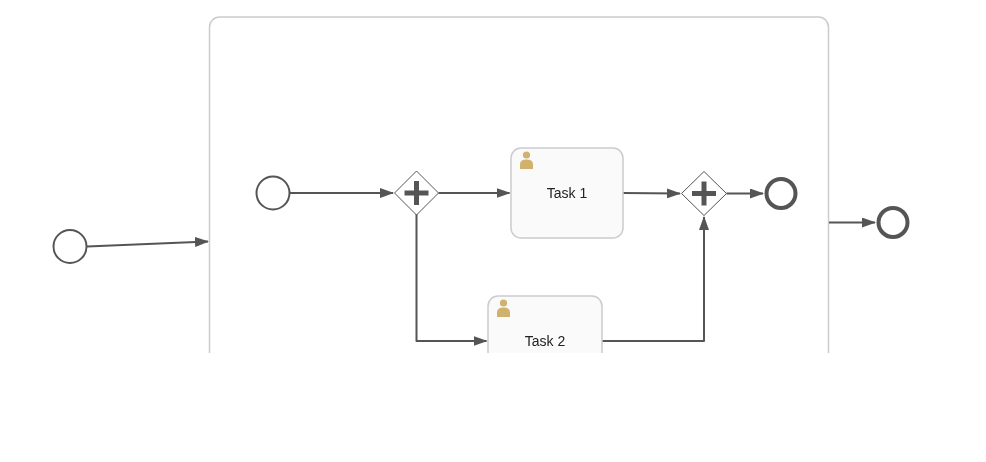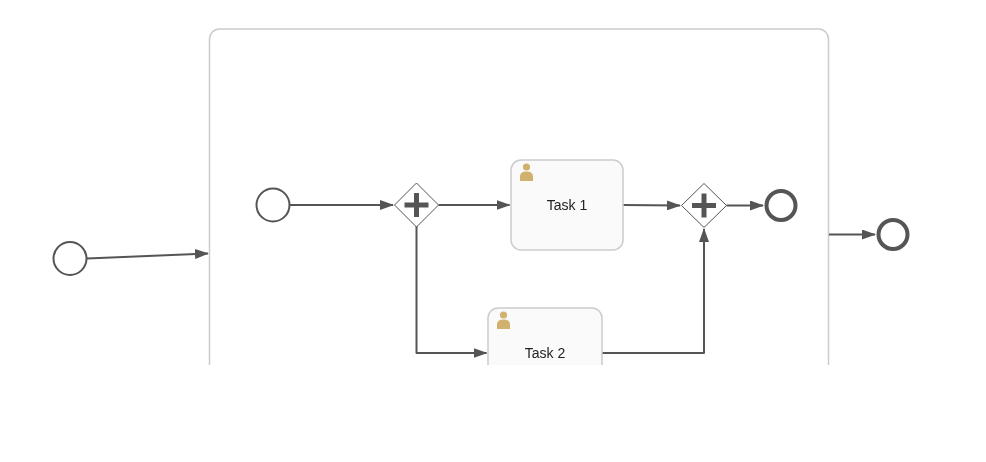--- a/index.html
+++ b/index.html
@@ -7,21 +7,20 @@
     padding: 0;
     background: var(--canvas-bg, #ffffff);
     font-family: "Liberation Sans", sans-serif;
   }
   .canvas {
     position: relative;
     width: 986px;
     height: 353px;
     background: var(--canvas-bg, #ffffff);
     overflow: hidden;
-    margin-top: 12px;
   }
   svg { display: block; }
   .flow {
     stroke: var(--flow-stroke, #555555);
     stroke-width: 2;
     fill: none;
     stroke-linejoin: round;
   }
   .arrowhead { fill: var(--flow-stroke, #555555); }
   .event-circle {

